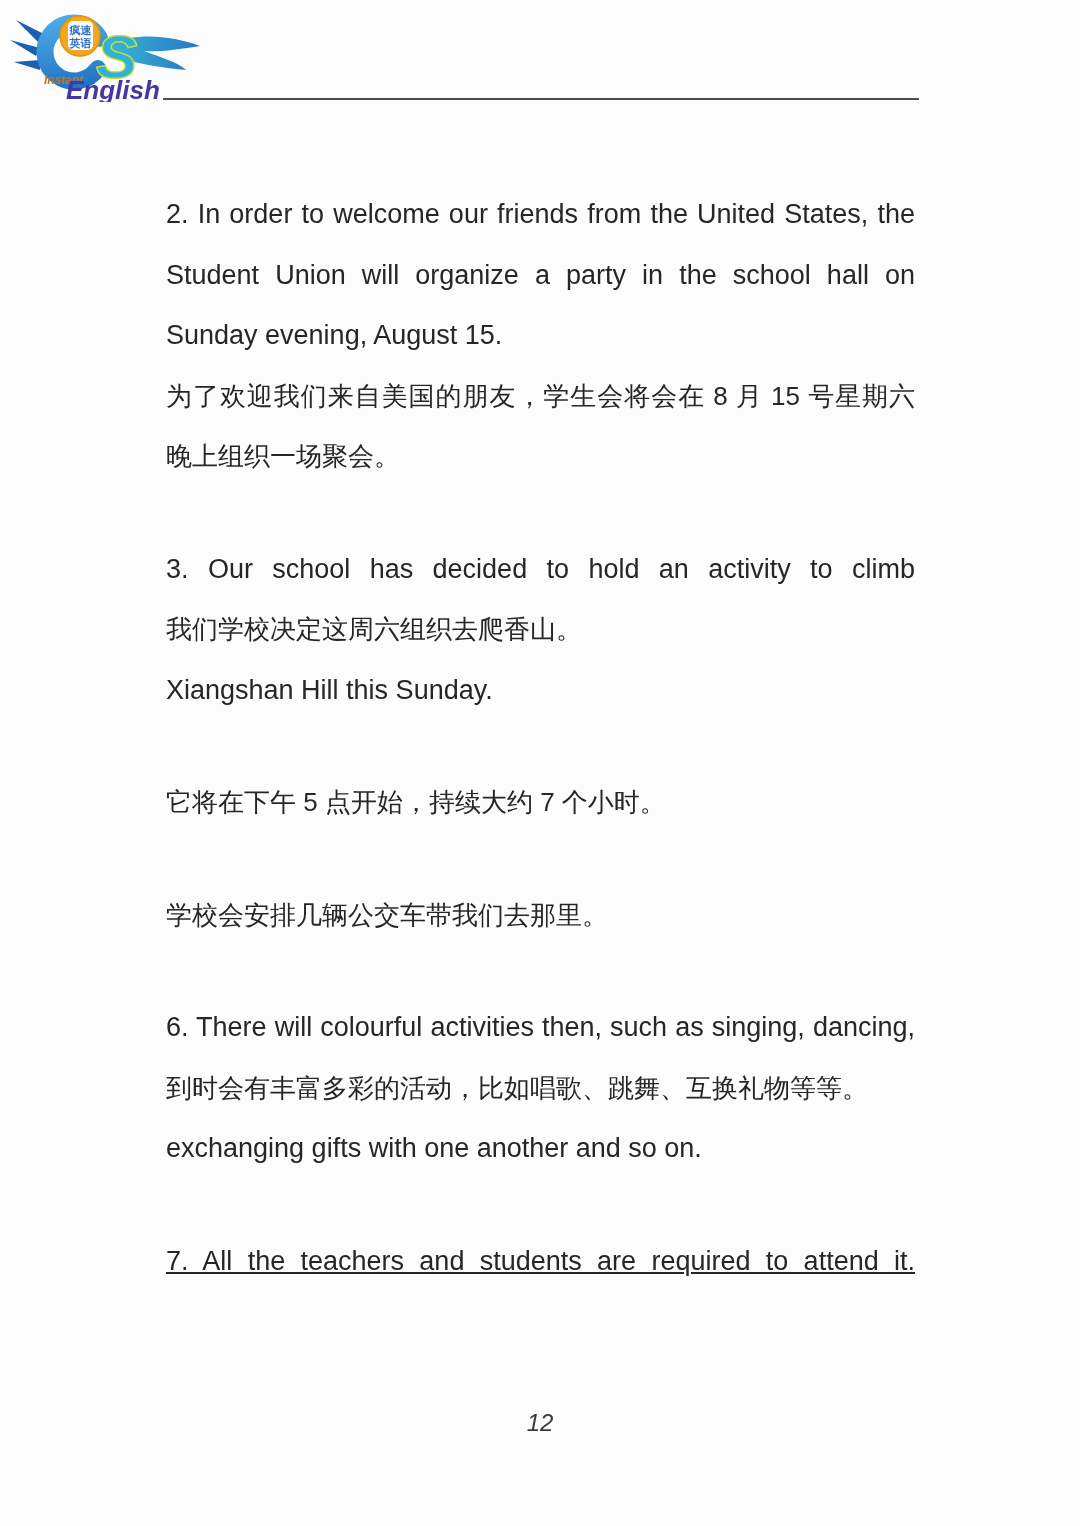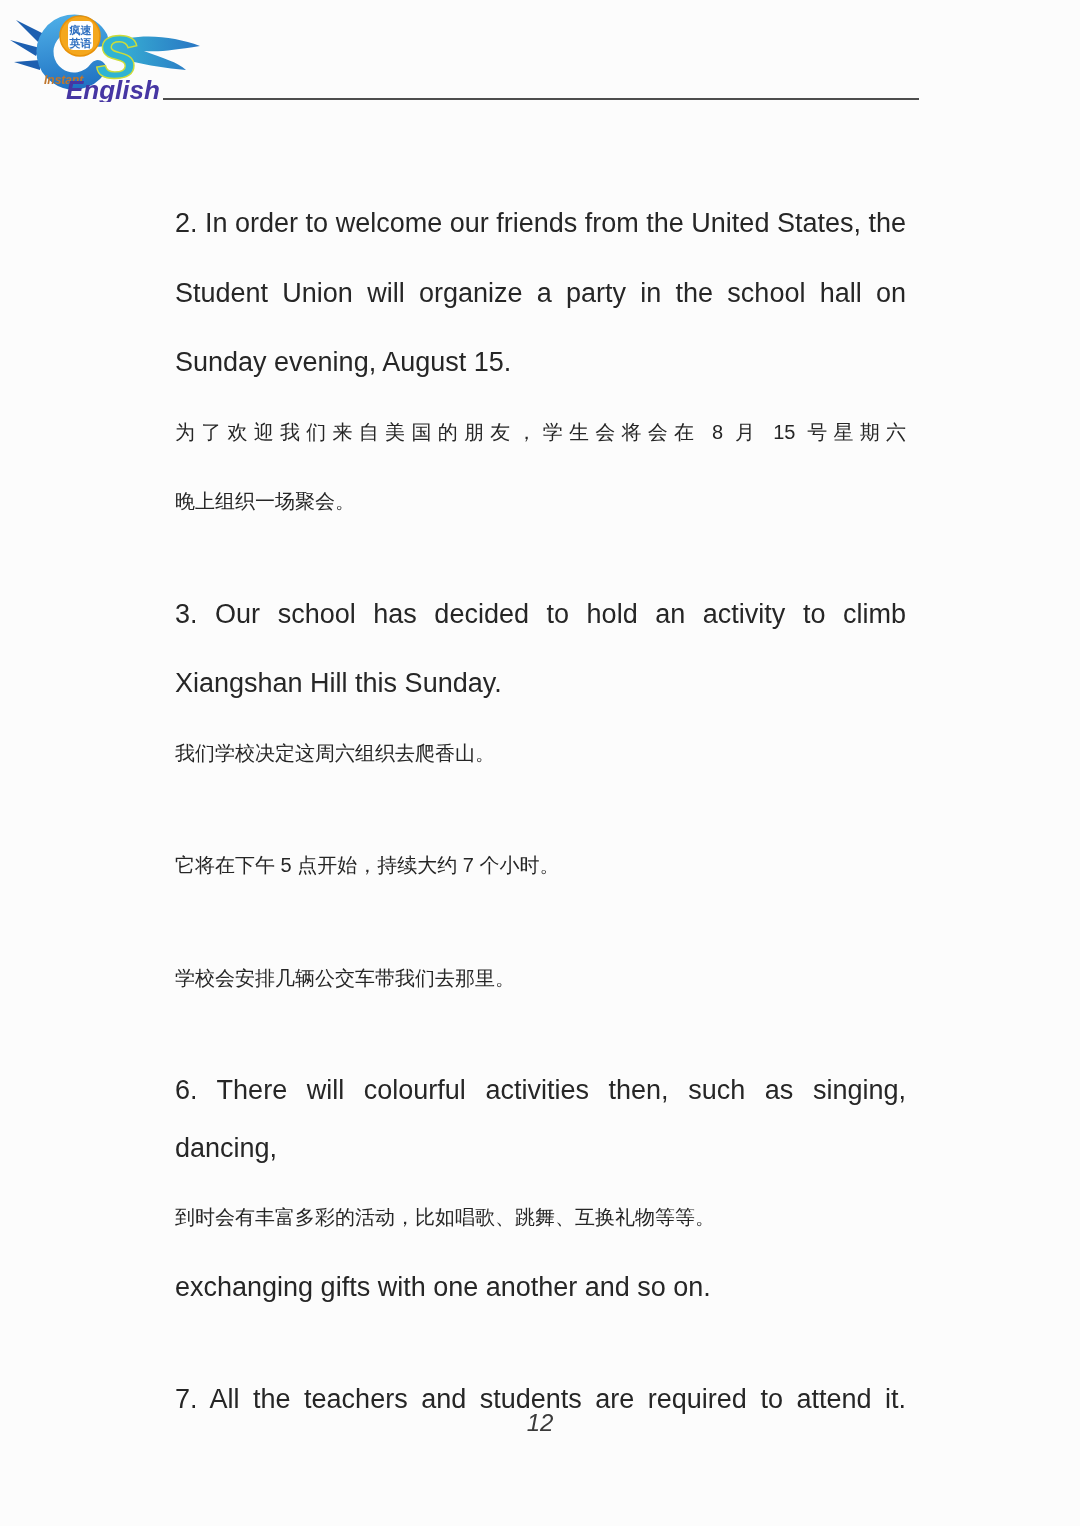--- a/index.html
+++ b/index.html
@@ -9,29 +9,29 @@
     font-family:"Liberation Sans","DejaVu Sans",sans-serif;
     color:#262626;
     position:relative;
     overflow:hidden;
   }
   .page{position:absolute;inset:0;}
   .logo{position:absolute;left:10px;top:4px;width:195px;height:98px;}
   .rule{position:absolute;left:163px;top:98px;width:756px;height:2px;background:#4d4d4d;}
   .content{position:absolute;left:163px;top:183px;width:755px;}
   .item{margin:0 0 55px 0;}
-  .item:last-child{margin-bottom:0;}
+  .item:last-child{margin-bottom:0;text-decoration:underline;}
   .line{
-    margin:12px;
+    margin:3px;
     font-size:27px;
     line-height:57.5px;
     text-align:left;
     color:#262626;
   }
-  .line.zh{font-size:20px;}
+  .line.zh{font-size:26px;}
   .line.stretch{
     text-align:justify;
     text-align-last:justify;
   }
   .footer{
     position:absolute;left:0;top:1398px;width:100%;
     text-align:center;font-size:24px;line-height:50px;color:#3a3a3a;font-style:italic;
   }
 </style>
 </head>
@@ -82,22 +82,22 @@
     <section class="item">
       <p class="line en stretch">2. In order to welcome our friends from the United States, the</p>
       <p class="line en stretch">Student Union will organize a party in the school hall on</p>
       <p class="line en">Sunday evening, August 15.</p>
       <p class="line zh stretch">为了欢迎我们来自美国的朋友，学生会将会在 8 月 15 号星期六</p>
       <p class="line zh">晚上组织一场聚会。</p>
     </section>
 
     <section class="item">
       <p class="line en stretch">3. Our school has decided to hold an activity to climb</p>
+      <p class="line zh">我们学校决定这周六组织去爬香山。</p>
       <p class="line en">Xiangshan Hill this Sunday.</p>
-      <p class="line zh">我们学校决定这周六组织去爬香山。</p>
     </section>
 
     <section class="item">
       <p class="line zh">它将在下午 5 点开始，持续大约 7 个小时。</p>
     </section>
 
     <section class="item">
       <p class="line zh">学校会安排几辆公交车带我们去那里。</p>
     </section>
 

